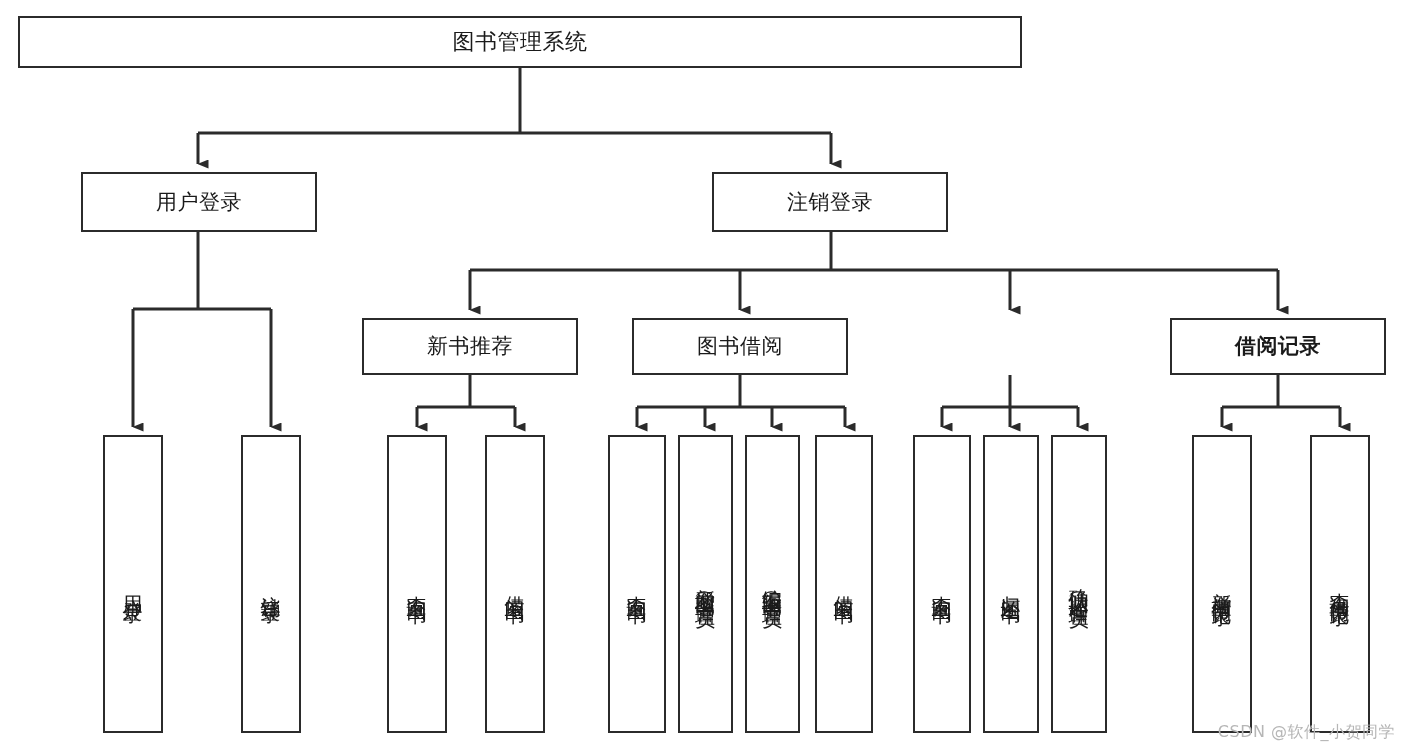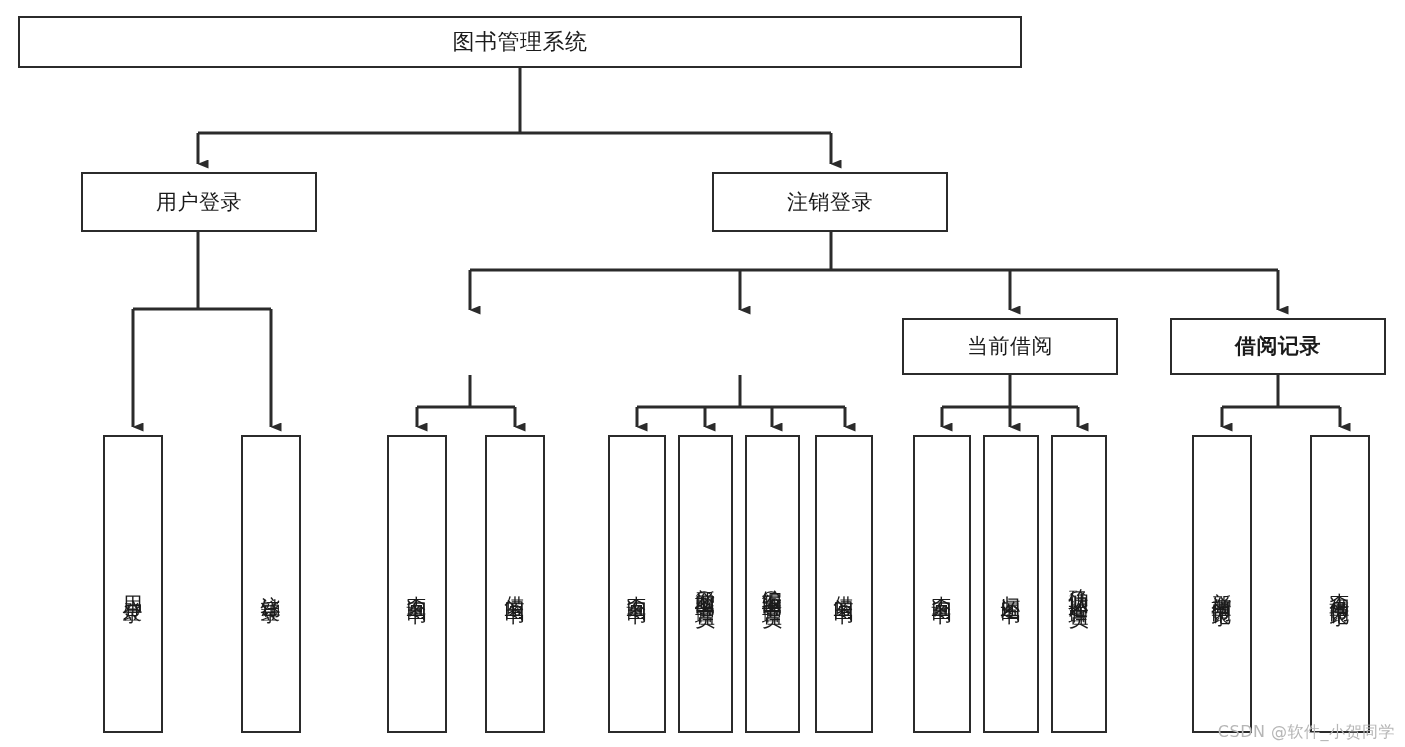--- a/index.html
+++ b/index.html
@@ -133,22 +133,25 @@
     <span class="label">图书管理系统</span>
   </div>
 
   <div class="node horiz" style="left:81px; top:172px; width:236px; height:60px;">
     <span class="label">用户登录</span>
   </div>
   <div class="node horiz" style="left:712px; top:172px; width:236px; height:60px;">
     <span class="label">注销登录</span>
   </div>
 
-  <div class="node horiz" style="left:902px; top:318px; width:216px; height:57px;">
-    <span class="label">当前借阅</span>
+  <div class="node horiz" style="left:362px; top:318px; width:216px; height:57px;">
+    <span class="label">新书推荐</span>
+  </div>
+  <div class="node horiz" style="left:632px; top:318px; width:216px; height:57px;">
+    <span class="label">图书借阅</span>
   </div>
   <div class="node horiz" style="left:1170px; top:318px; width:216px; height:57px;font-weight:bold;">
     <span class="label">借阅记录</span>
   </div>
 
   <div class="node vert" style="left:103px; top:435px; width:60px; height:298px;">
     <span class="label">用户登录</span>
   </div>
   <div class="node vert" style="left:241px; top:435px; width:60px; height:298px;">
     <span class="label">注销登录</span>

